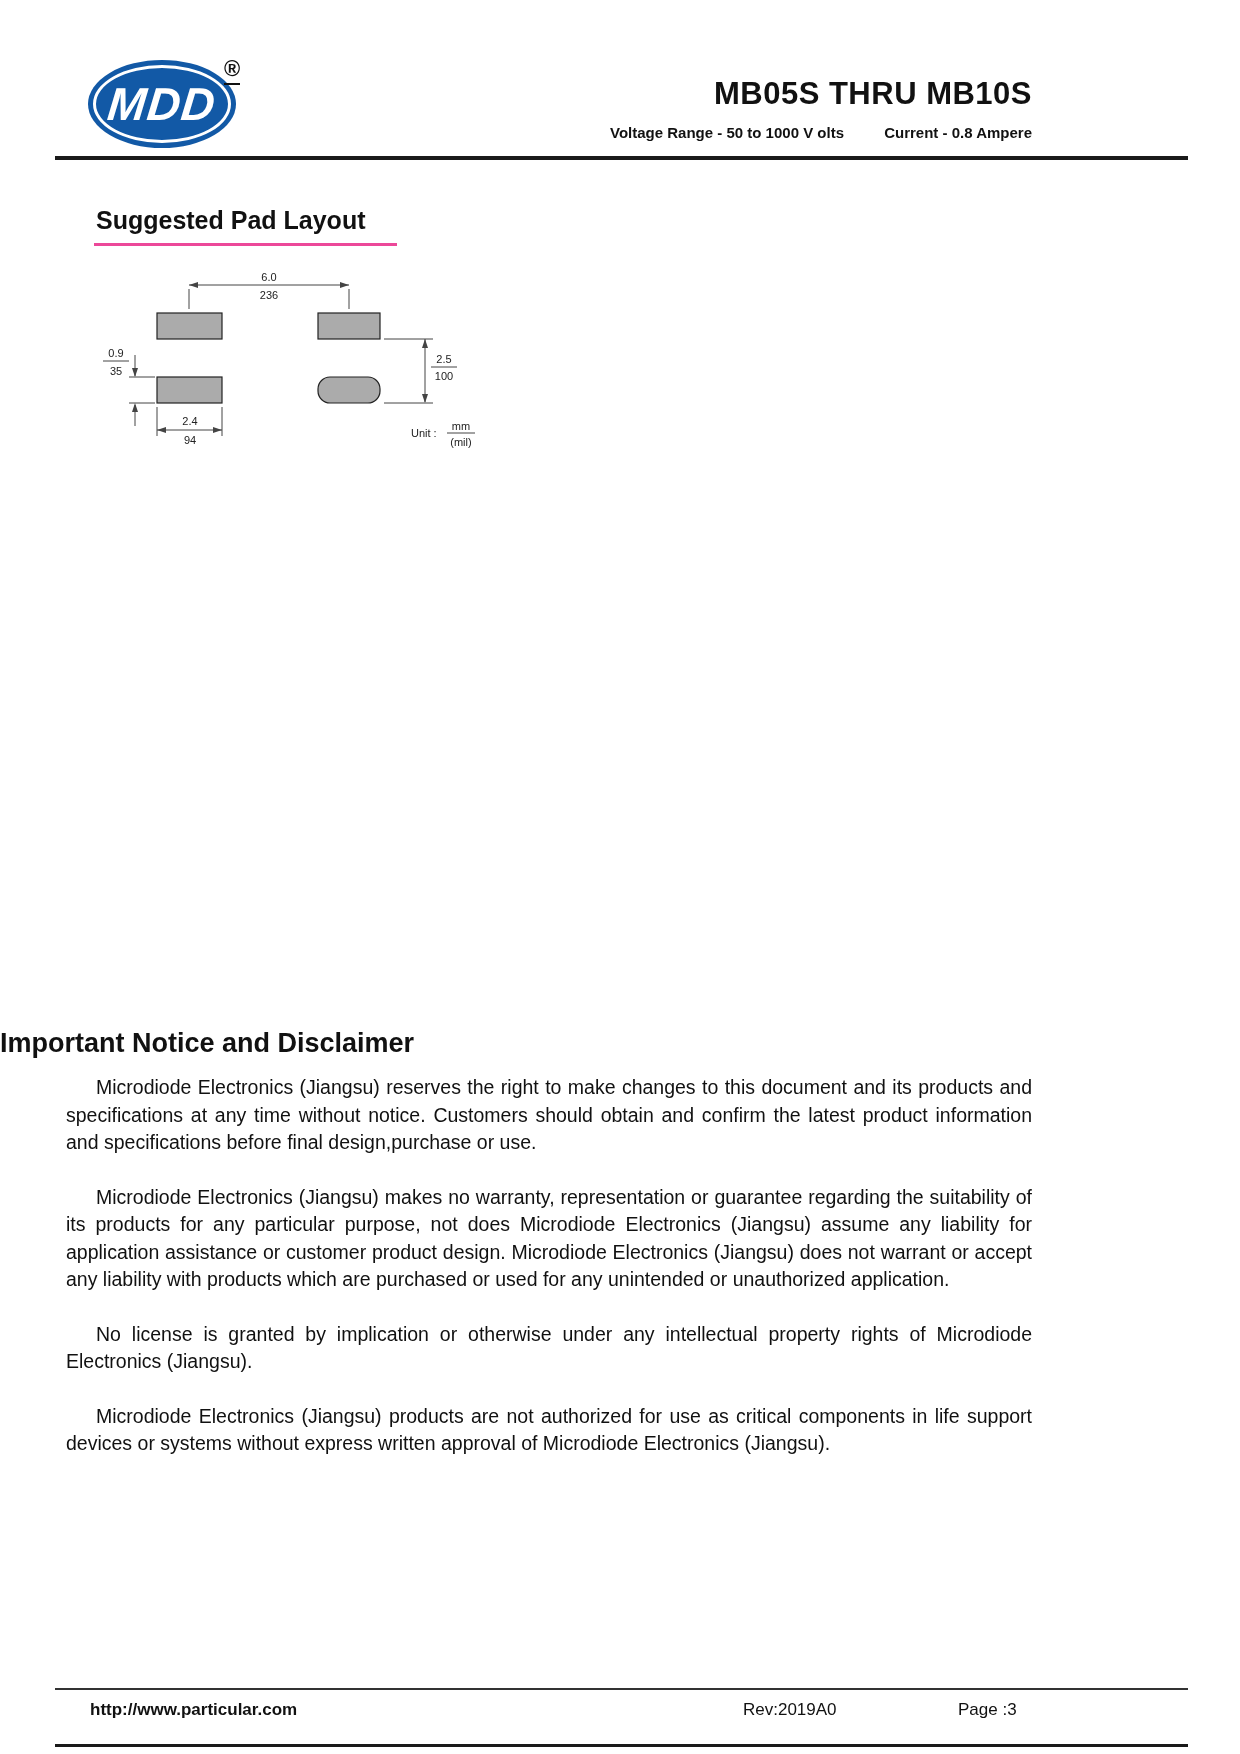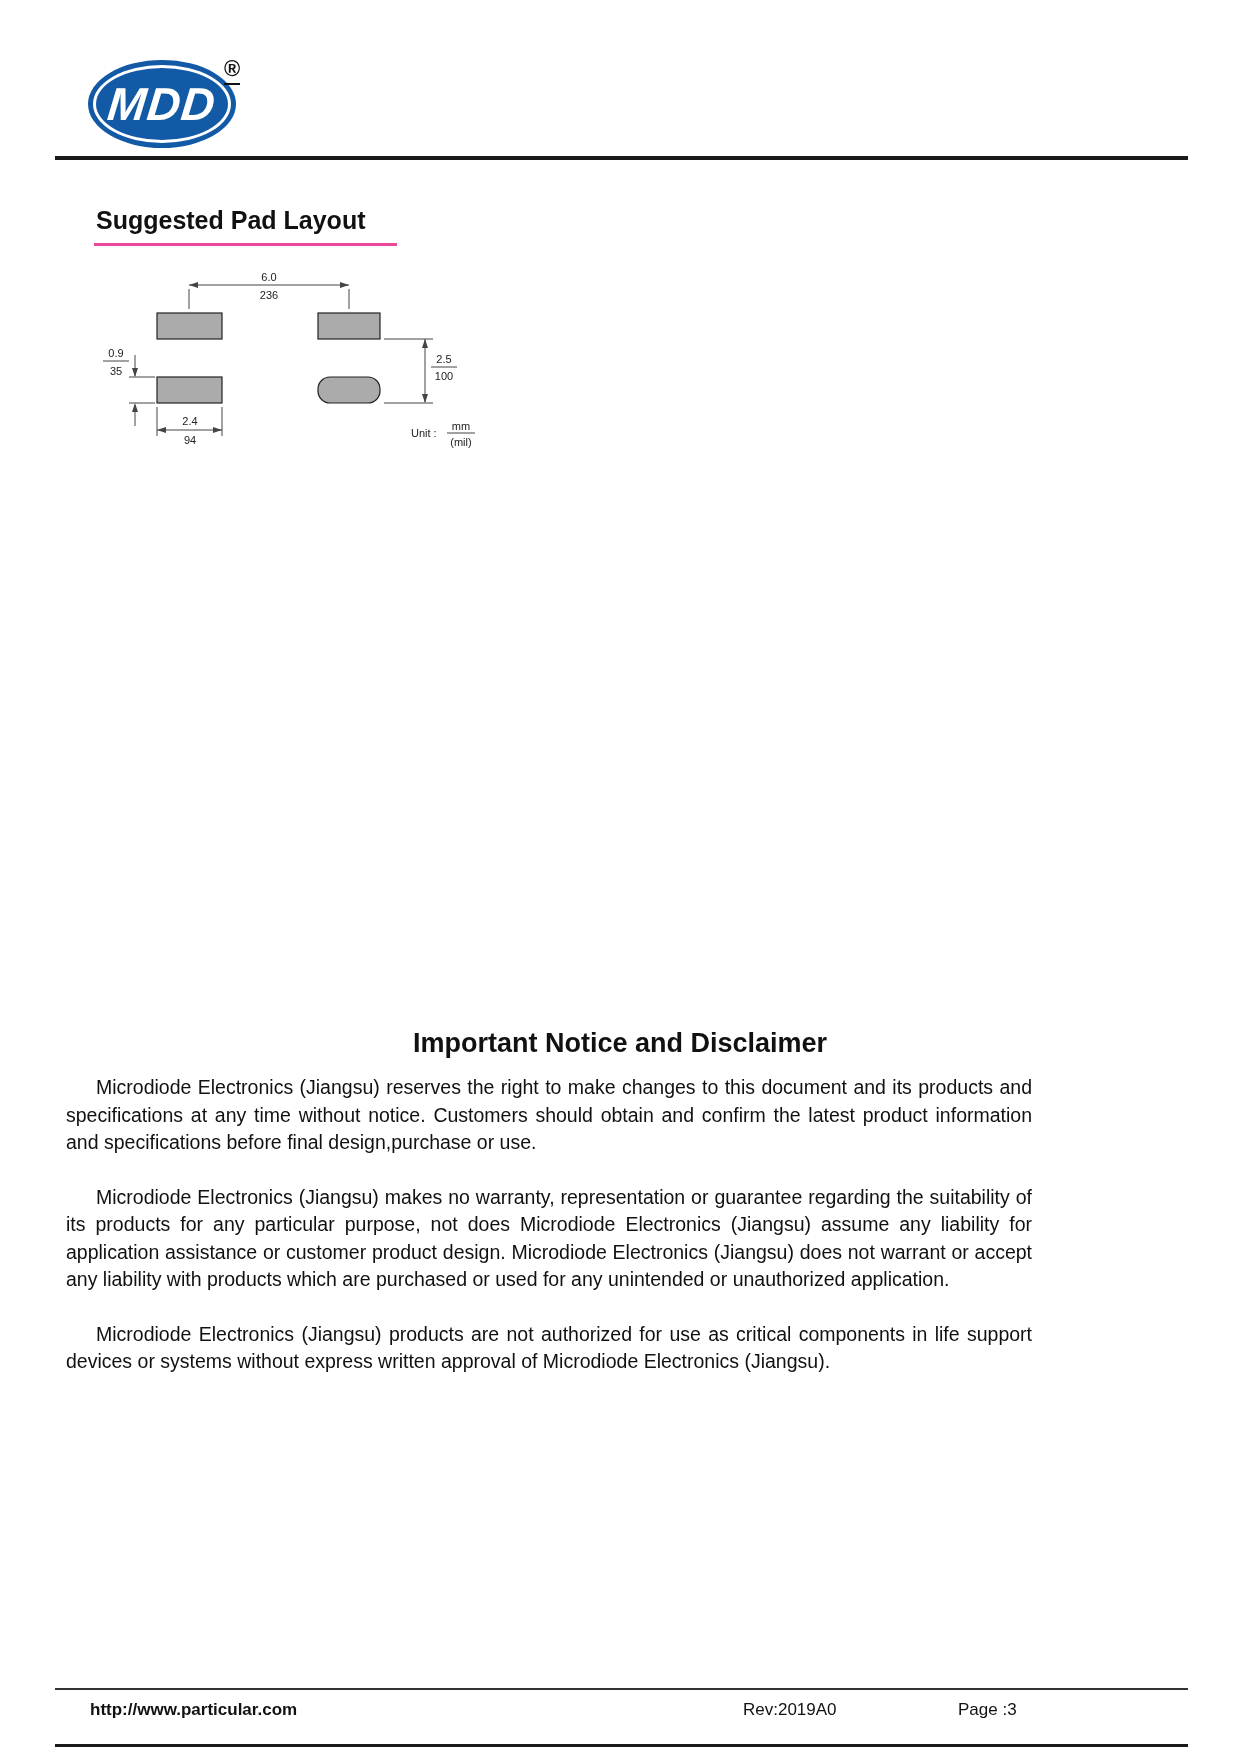--- a/index.html
+++ b/index.html
@@ -116,21 +116,20 @@
   }
   .note-title { margin-bottom: 3px; }
   .note-line { margin-top: 1px; }
 
   
   .disclaimer-title {
     position: absolute;
     left: 0;
     top: 1028px;
     width: 100%;
-    text-align: center;
     font-size: 27px;
     font-weight: bold;
   }
   .disclaimer-body {
     position: absolute;
     left: 66px;
     top: 1074px;
     width: 966px;
     font-size: 19.5px;
     line-height: 27.5px;
@@ -167,20 +166,27 @@
 
 <div class="page">
 
   <div class="logo">
     <div class="logo-ellipse">
       <span class="logo-text">MDD</span>
     </div>
   </div>
   <span class="reg-mark">®</span>
 
+  <div class="header-right">
+    <div class="header-title">MB05S THRU MB10S</div>
+    <div class="header-sub">
+      <span class="voltage">Voltage Range - 50 to 1000 V olts</span>
+      <span class="current">Current - 0.8 Ampere</span>
+    </div>
+  </div>
   <div class="header-rule"></div>
 
   <div class="section-title">Suggested Pad Layout</div>
 
   <svg class="diagram" viewBox="0 0 400 200" width="400" height="200">
 
     <g stroke="#222" fill="#ababab" stroke-width="1.2">
       <rect x="62" y="58" width="65" height="26"></rect>
       <rect x="223" y="58" width="62" height="26"></rect>
       <rect x="62" y="122" width="65" height="26"></rect>
@@ -234,20 +240,21 @@
       <text x="366" y="175">mm</text>
       <text x="366" y="191">(mil)</text>
     </g>
   </svg>
 
 
   <div class="disclaimer-title">Important Notice and Disclaimer</div>
   <div class="disclaimer-body">
     <p>Microdiode Electronics (Jiangsu) reserves the right to make changes to this document and its products and specifications at any time without notice.  Customers should obtain and confirm the latest product information and specifications before final design,purchase or use.</p>
     <p>Microdiode Electronics (Jiangsu) makes no warranty, representation or guarantee regarding the suitability of its products for any particular purpose, not does Microdiode Electronics (Jiangsu) assume any liability for application assistance or customer product design. Microdiode Electronics (Jiangsu) does not warrant or accept any liability with products which are purchased or used for any unintended or unauthorized application.</p>
+    <p>No license is granted by implication or otherwise under any intellectual property rights of Microdiode Electronics (Jiangsu).</p>
     <p>Microdiode Electronics (Jiangsu)  products are not authorized for use as critical components in life support devices or systems without express written approval of Microdiode Electronics (Jiangsu).</p>
   </div>
 
   <div class="footer-rule-top"></div>
   <span class="footer-url">http://www.particular.com</span>
   <span class="footer-rev">Rev:2019A0</span>
   <span class="footer-page">Page :3</span>
   <div class="footer-rule-bottom"></div>
 
 </div>

